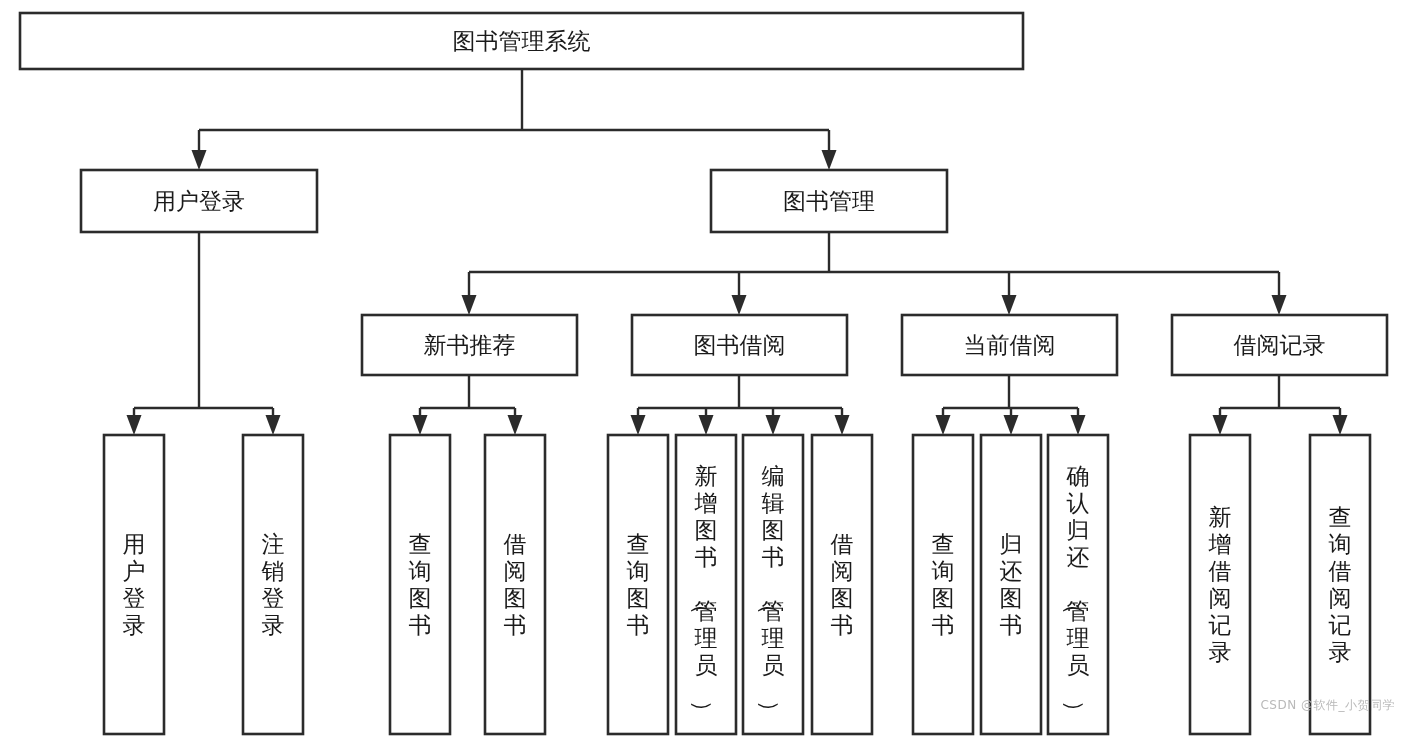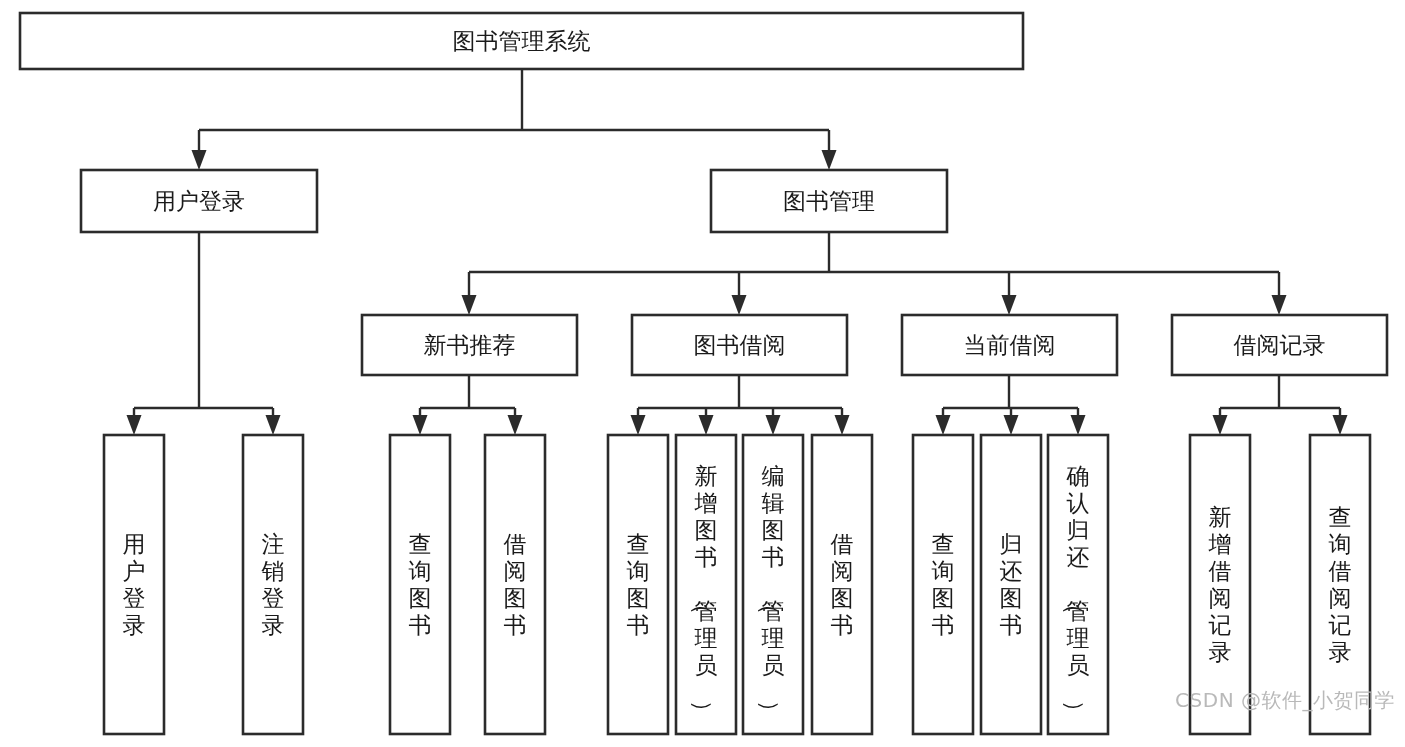--- a/index.html
+++ b/index.html
@@ -54,21 +54,21 @@
     fill: #1a1a1a;
     font-family: "DejaVu Sans", "Liberation Sans", sans-serif;
     font-size: 23px;
     text-anchor: middle;
   }
   .watermark {
     position: absolute;
     right: 10px;
     bottom: 6px;
     font-family: "DejaVu Sans", "Liberation Sans", sans-serif;
-    font-size: 20px;
+    font-size: 12px;
     color: #b9b9b9;
     letter-spacing: 0.5px;
     white-space: nowrap;
     user-select: none;
   }
 </style>
 </head>
 <body>
 
 <div id="diagram-root">

